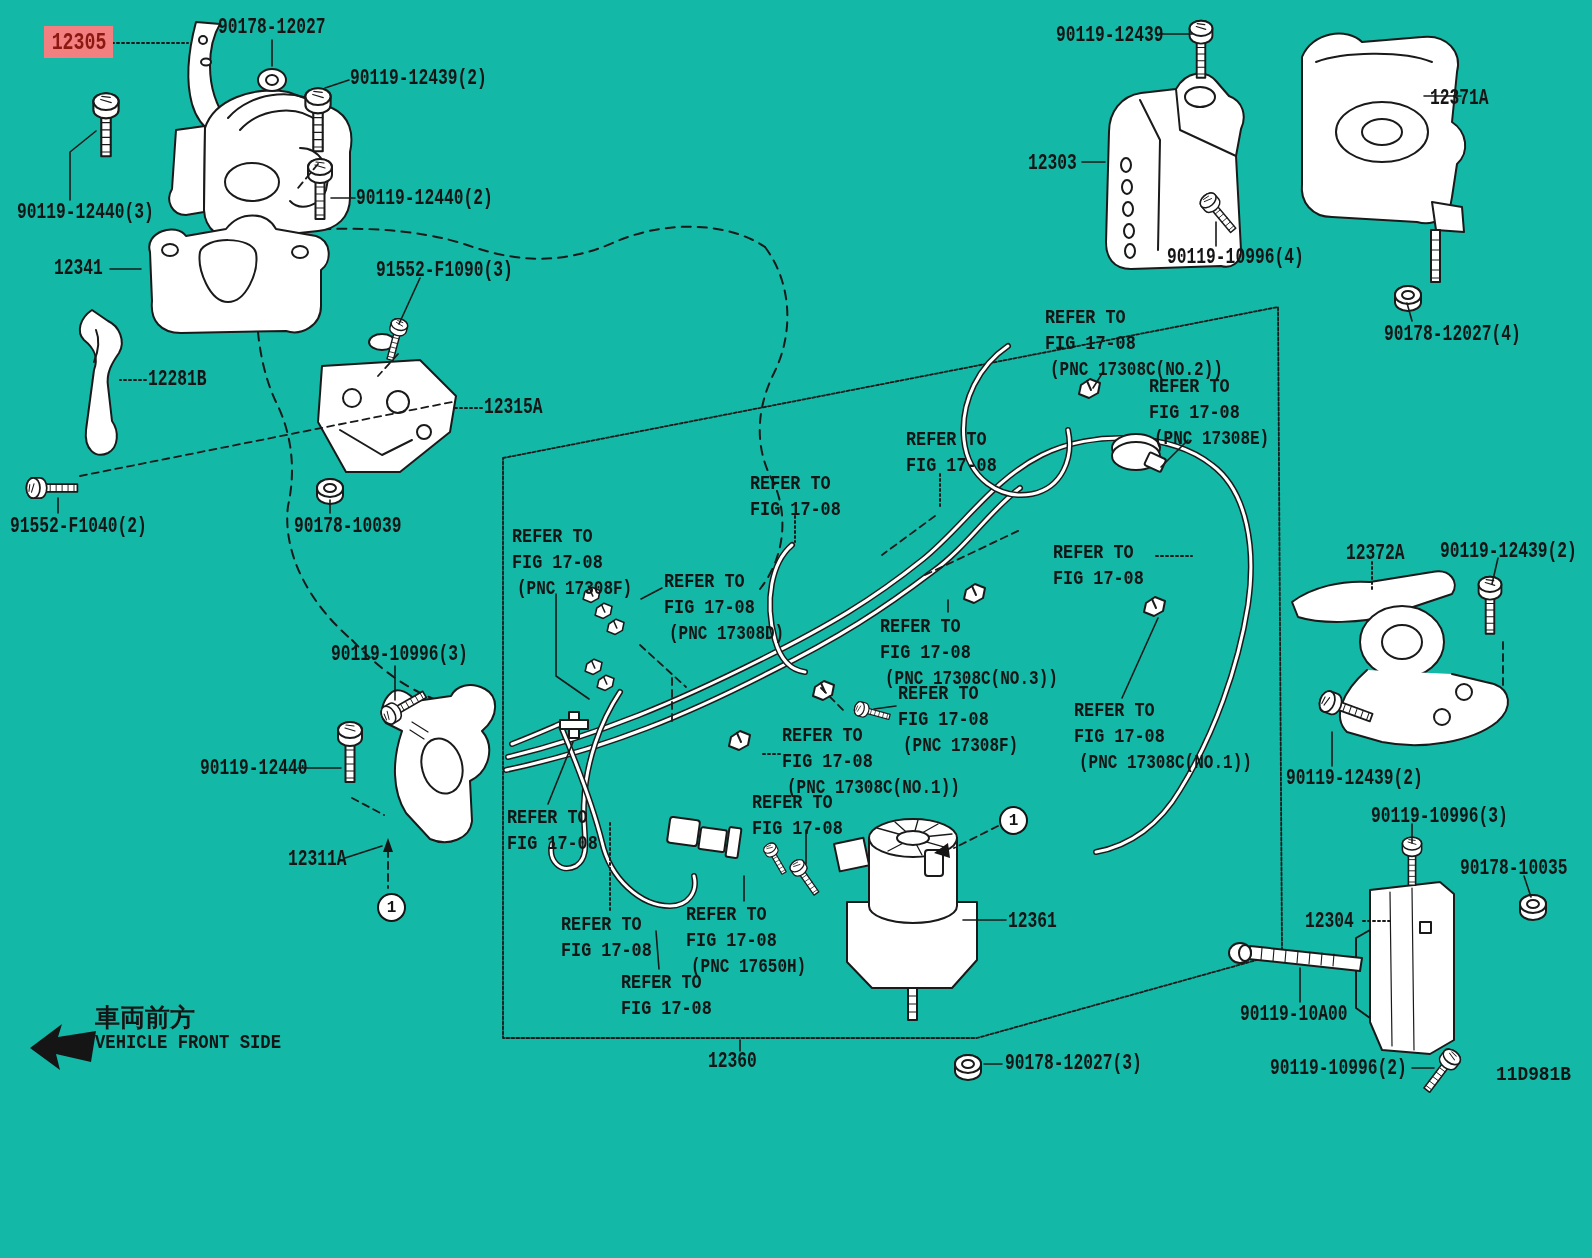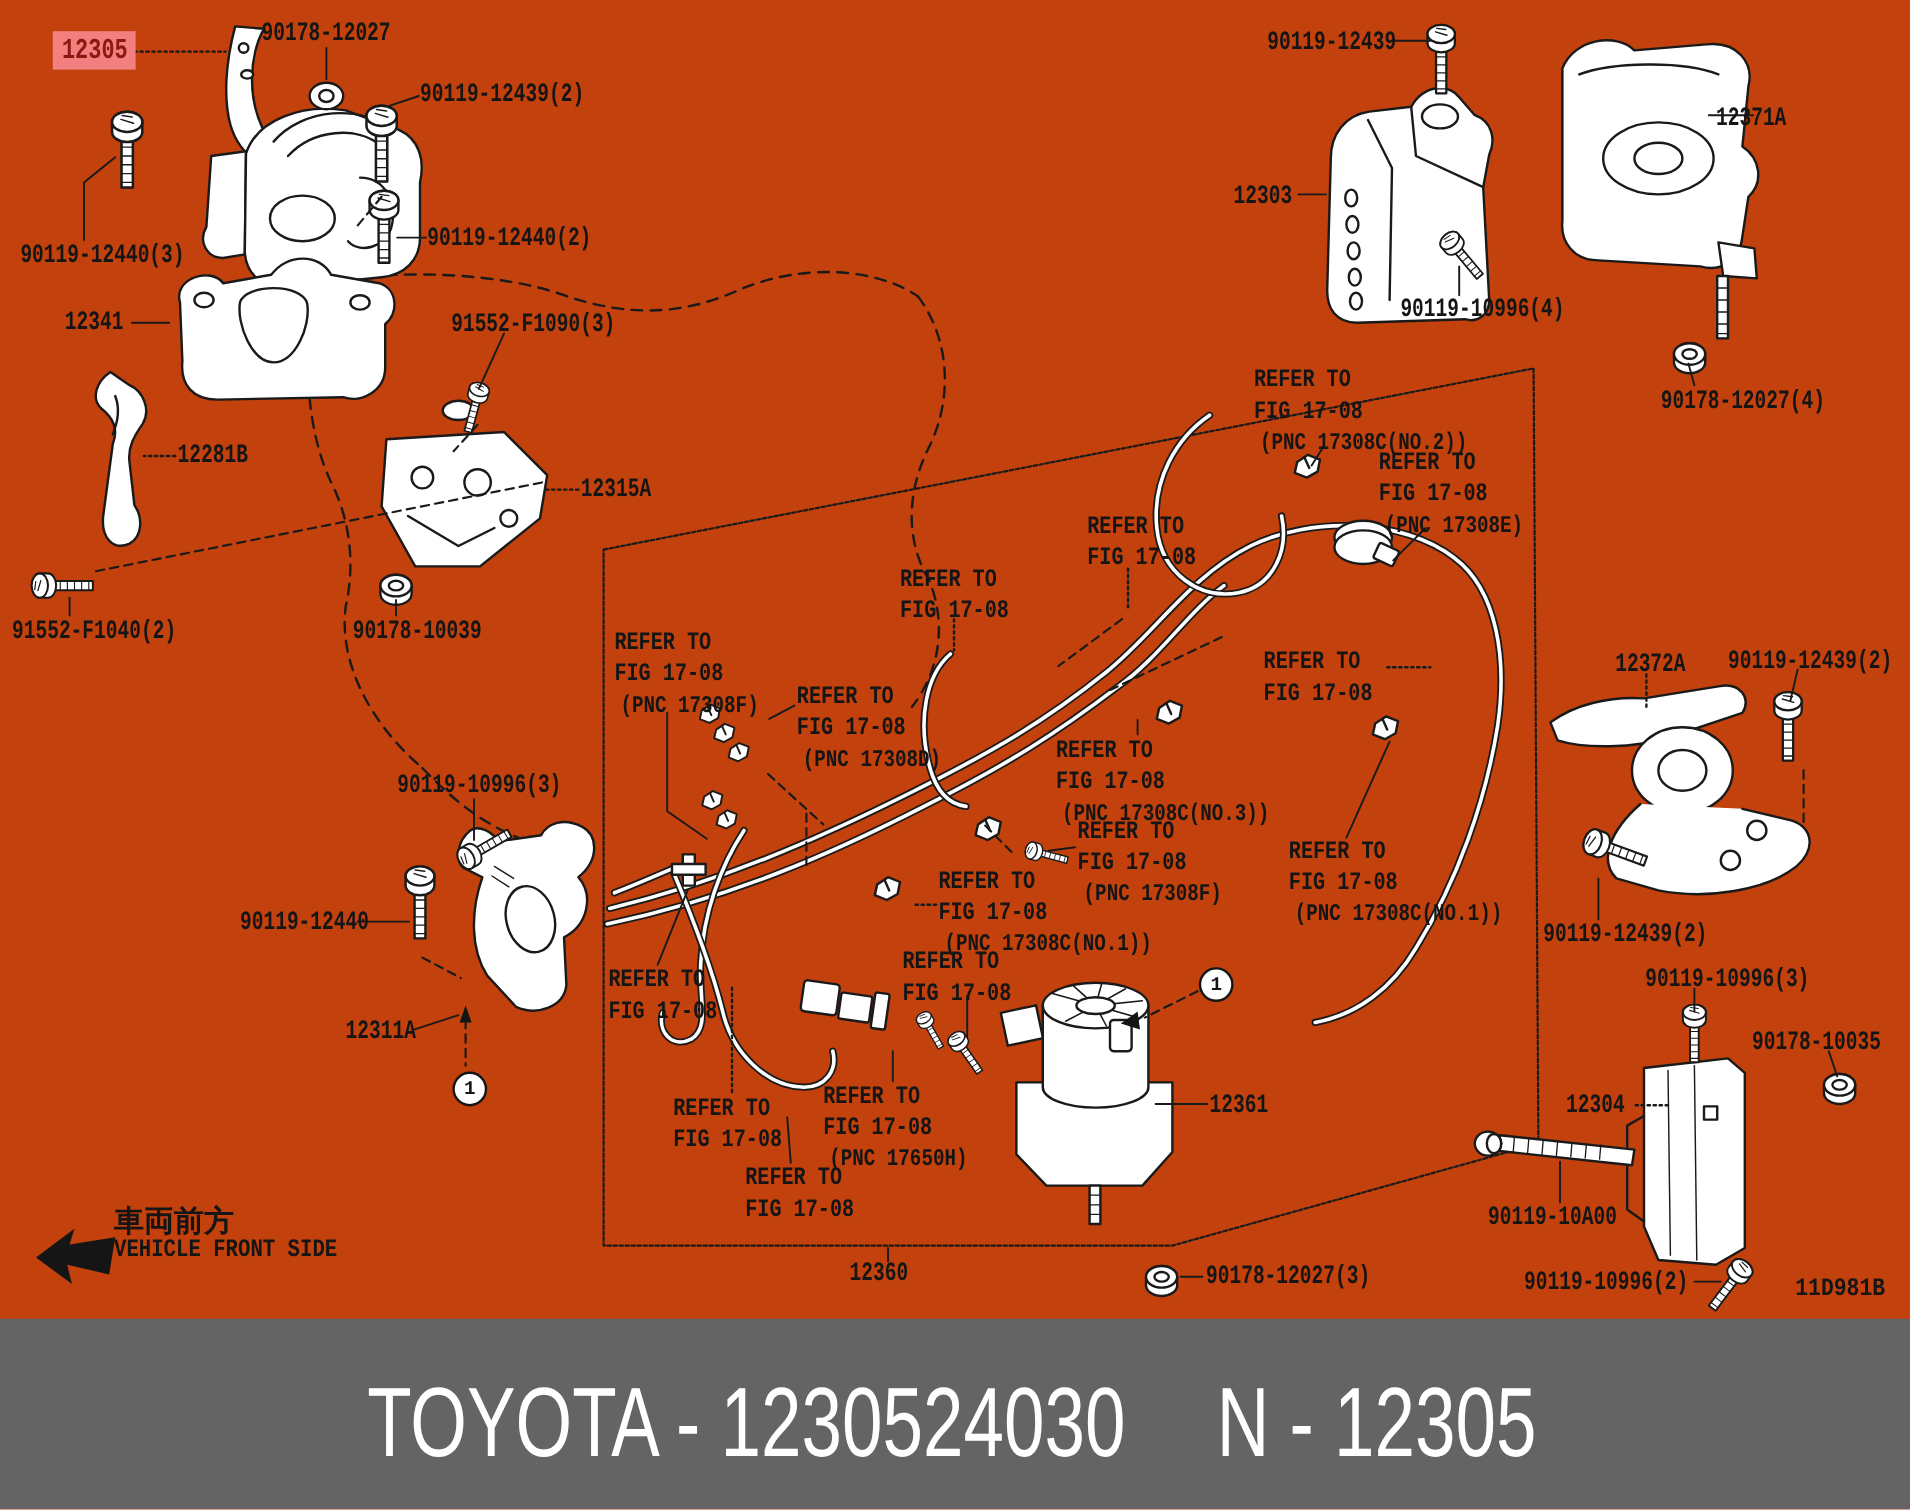--- a/index.html
+++ b/index.html
@@ -1,16 +1,16 @@
 <!DOCTYPE html>
 <html><head>
 <meta charset="utf-8">
 <style>
   html,body{margin:0;padding:0;background:#ffffff;}
-  .stage{position:relative;width:1592px;height:1258px;background:#c2410c;overflow:hidden;
+  .stage{position:relative;width:1592px;height:1258px;background:#14b8a6;overflow:hidden;
          font-family:"Liberation Mono","DejaVu Sans Mono",monospace;color:#151515;}
   svg.art{position:absolute;left:0;top:0;}
   .lbl{position:absolute;font-weight:bold;font-size:22px;line-height:24px;white-space:nowrap;
        transform:scaleX(.74);transform-origin:0 0;}
   .refer{position:absolute;font-weight:bold;font-size:21px;line-height:26px;white-space:nowrap;}
   .refer > div{transform:scaleX(.80);transform-origin:0 0;}
   .refer .pnc{margin-left:5px;font-size:20px;}
   .hl-box{position:absolute;left:44px;top:26px;width:69px;height:32px;background:#f28080;
           display:flex;align-items:center;justify-content:center;}
   .hl-box span{font-weight:bold;font-size:24px;color:#8c1810;transform:scaleX(.76);}
@@ -361,18 +361,14 @@
   </div>
   <div class="callout" style="left:999px;top:806px">
     <span>1</span>
   </div>
 
   <div class="front-jp">車両前方</div>
   <div class="front-en">VEHICLE FRONT SIDE</div>
 
   <div class="code">11D981B</div>
 
-  <div class="banner">
-    <span class="b-left">TOYOTA - 1230524030</span>
-    <span class="b-right">N - 12305</span>
-  </div>
 
 </div>
 
 </body></html>

